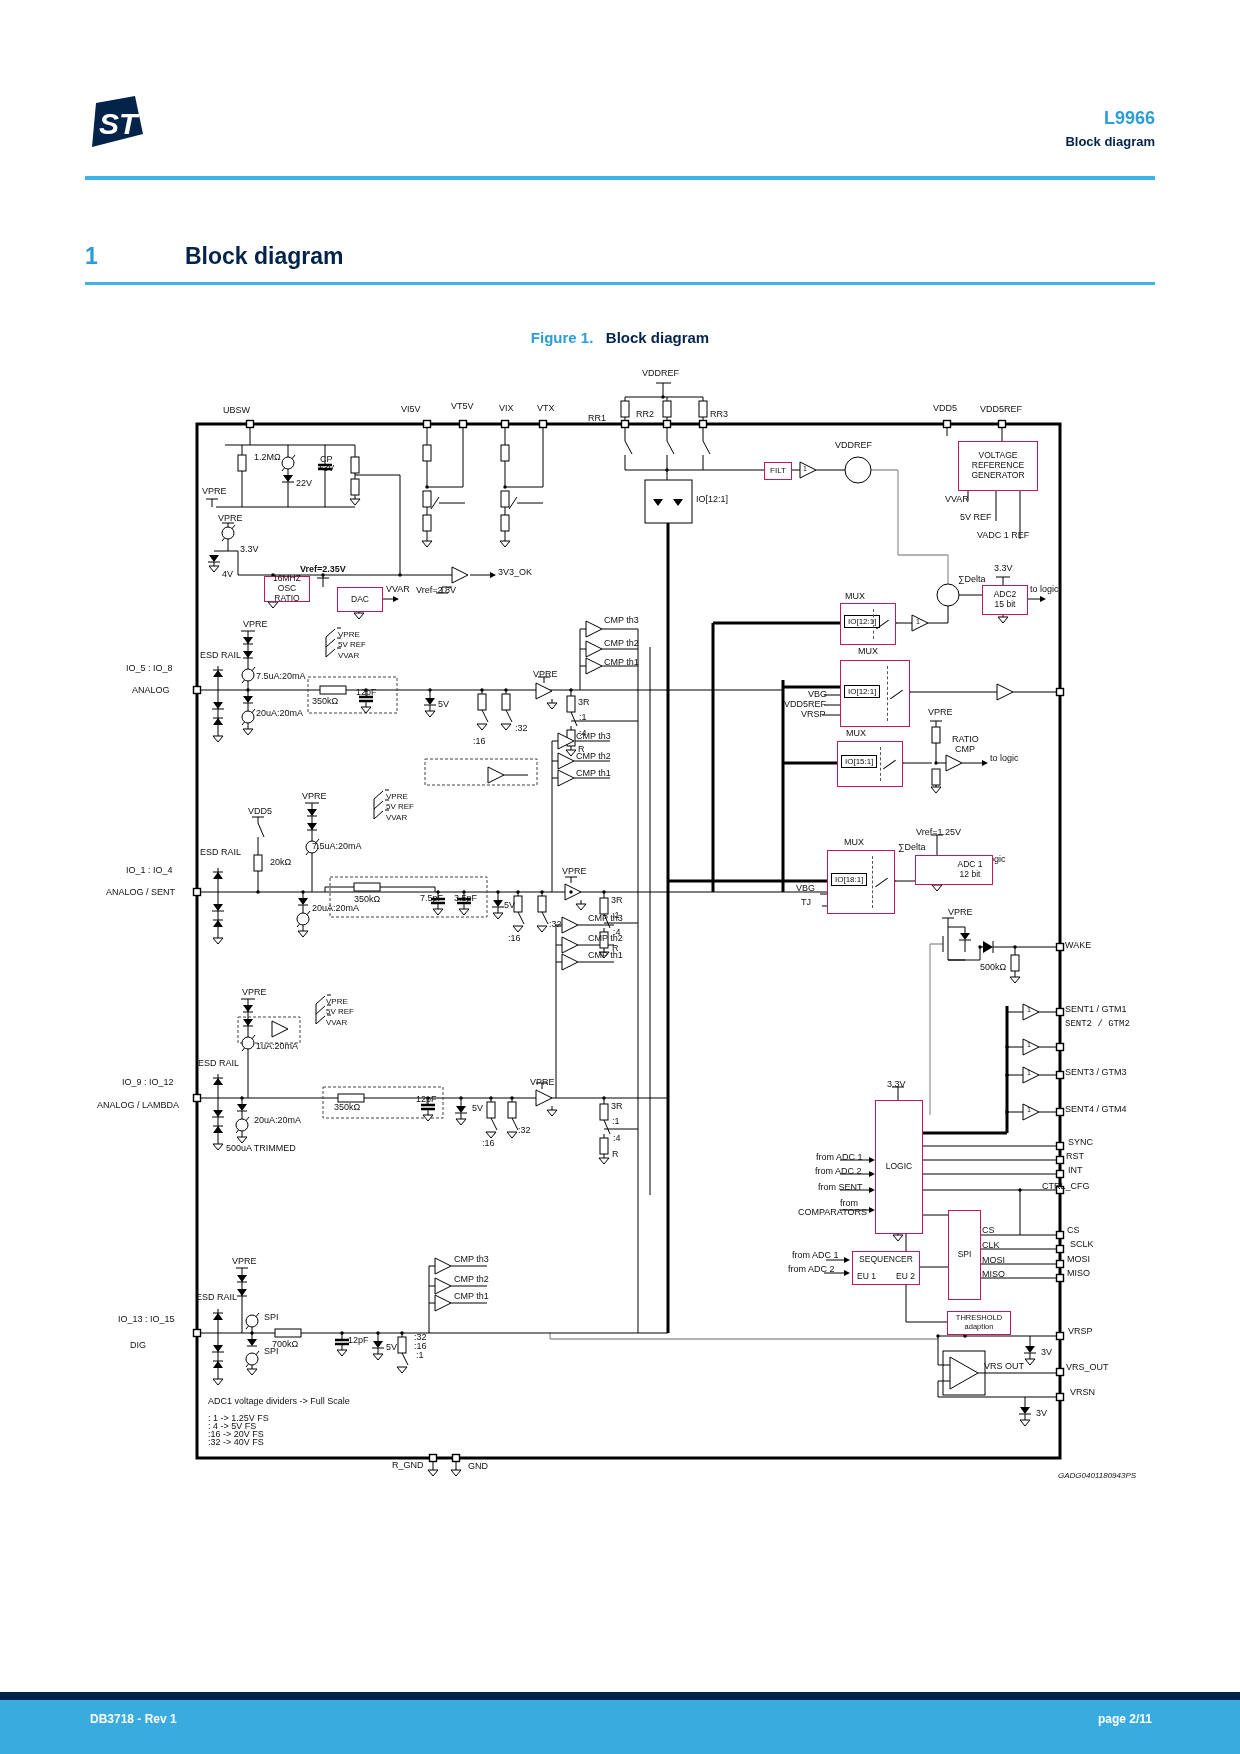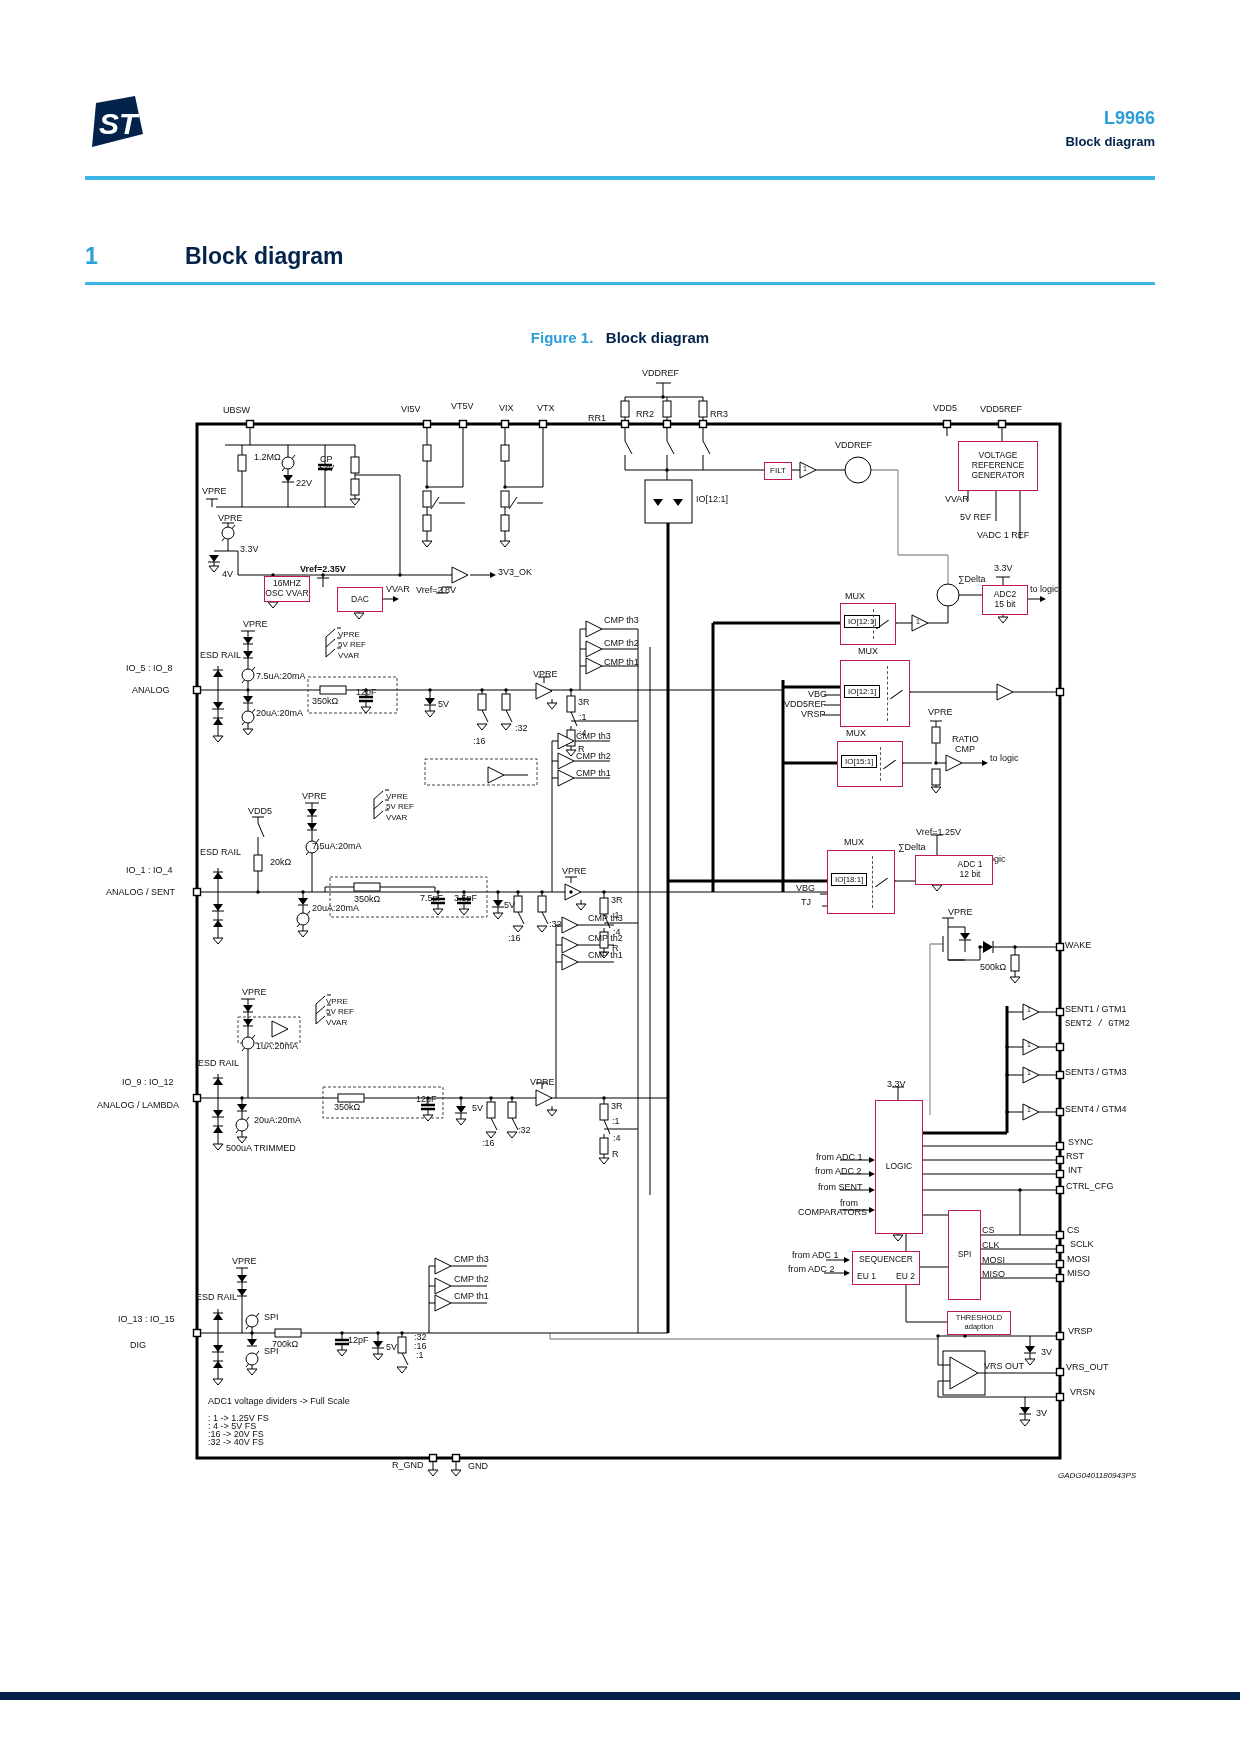--- a/index.html
+++ b/index.html
@@ -332,21 +332,21 @@
       <span class="dl" style="left: 837px; top: 626px; font-size: 7px;">1</span>
       <span class="dl" style="left: 837px; top: 654px; font-size: 7px;">1</span>
       <span class="dl" style="left: 837px; top: 691px; font-size: 7px;">1</span>
       <span class="dl" style="left: 875px; top: 590px;">SENT1 / GTM1</span>
       <span class="dl" style="left: 875px; top: 605px; font-family: Liberation Mono, monospace;">SENT2 / GTM2</span>
       <span class="dl" style="left: 875px; top: 653px;">SENT3 / GTM3</span>
       <span class="dl" style="left: 875px; top: 690px;">SENT4 / GTM4</span>
       <span class="dl" style="left: 878px; top: 723px;">SYNC</span>
       <span class="dl" style="left: 876px; top: 737px;">RST</span>
       <span class="dl" style="left: 878px; top: 751px;">INT</span>
-      <span class="dl" style="left: 876px; top: 767px;">CTRL_CFG</span>
+      <span class="dl" style="left: 852px; top: 767px;">CTRL_CFG</span>
       <span class="dl" style="left: 626px; top: 738px;">from ADC 1</span>
       <span class="dl" style="left: 625px; top: 752px;">from ADC 2</span>
       <span class="dl" style="left: 628px; top: 768px;">from SENT</span>
       <span class="dl" style="left: 650px; top: 784px;">from</span>
       <span class="dl" style="left: 608px; top: 793px;">COMPARATORS</span>
       <span class="dl" style="left: 602px; top: 836px;">from ADC 1</span>
       <span class="dl" style="left: 598px; top: 850px;">from ADC 2</span>
       <span class="dl" style="left: 792px; top: 811px;">CS</span>
       <span class="dl" style="left: 792px; top: 826px;">CLK</span>
       <span class="dl" style="left: 792px; top: 841px;">MOSI</span>
@@ -364,21 +364,21 @@
       <span class="dl" style="left: 18px; top: 982px;">ADC1 voltage dividers -&gt; Full Scale</span>
       <span class="dl" style="left: 18px; top: 999px;">: 1 -&gt; 1.25V FS</span>
       <span class="dl" style="left: 18px; top: 1007px;">: 4 -&gt; 5V FS</span>
       <span class="dl" style="left: 18px; top: 1015px;">:16 -&gt; 20V FS</span>
       <span class="dl" style="left: 18px; top: 1023px;">:32 -&gt; 40V FS</span>
       <span class="dl" style="left: 202px; top: 1046px;">R_GND</span>
       <span class="dl" style="left: 278px; top: 1047px;">GND</span>
       <span class="dl i" style="left: 868px; top: 1057px; font-size: 8px;">GADG0401180943PS</span>
       <div class="blk" style="left: 74px; top: 161px; width: 44px; height: 24px;">
         <div>16MHZ</div>
-        <div>OSC VVAR</div>
+        <div>OSC RATIO</div>
       </div>
       <div class="blk" style="left: 147px; top: 172px; width: 44px; height: 23px;">
         <div>DAC</div>
       </div>
       <div class="blk" style="left: 574px; top: 47px; width: 26px; height: 16px; font-size: 8px;">
         <div>FILT</div>
       </div>
       <div class="blk" style="left: 768px; top: 26px; width: 78px; height: 48px;">
         <div>VOLTAGE</div>
         <div>REFERENCE</div>
@@ -423,13 +423,17 @@
       <div class="blk" style="left: 758px; top: 795px; width: 31px; height: 88px;">
         <div>SPI</div>
       </div>
       <div class="blk" style="left: 757px; top: 896px; width: 62px; height: 22px; font-size: 7.5px;">
         <div>THRESHOLD</div>
         <div>adaption</div>
       </div>
     </div>
 
   <div class="fstrip"></div>
+  <div class="fband">
+    <span class="fleft">DB3718 - Rev 1</span>
+    <span class="fright">page 2/11</span>
+  </div>
 </div>
 
 </body></html>

